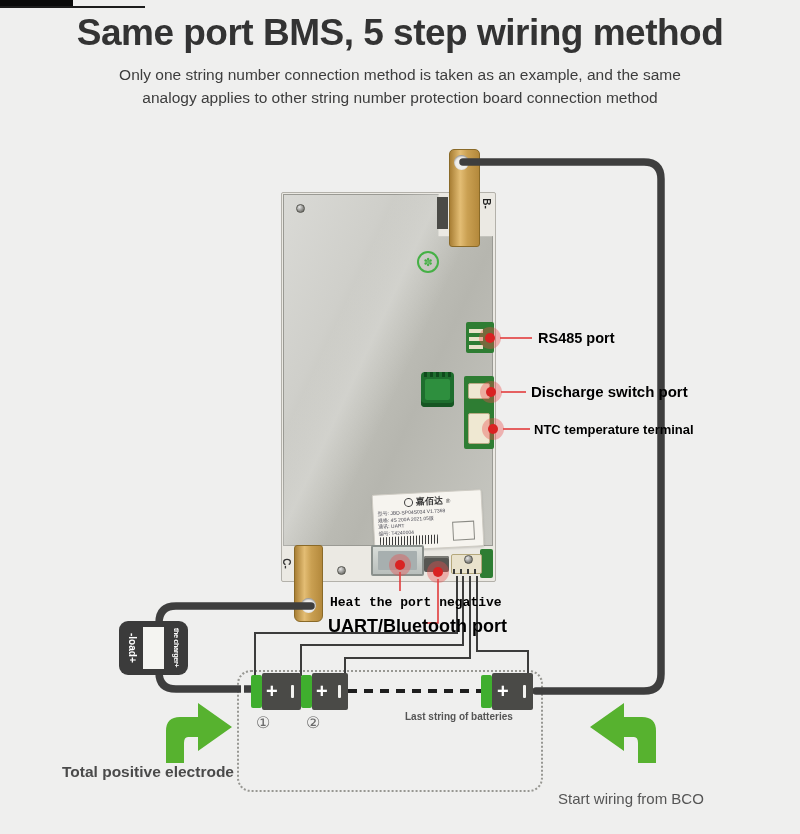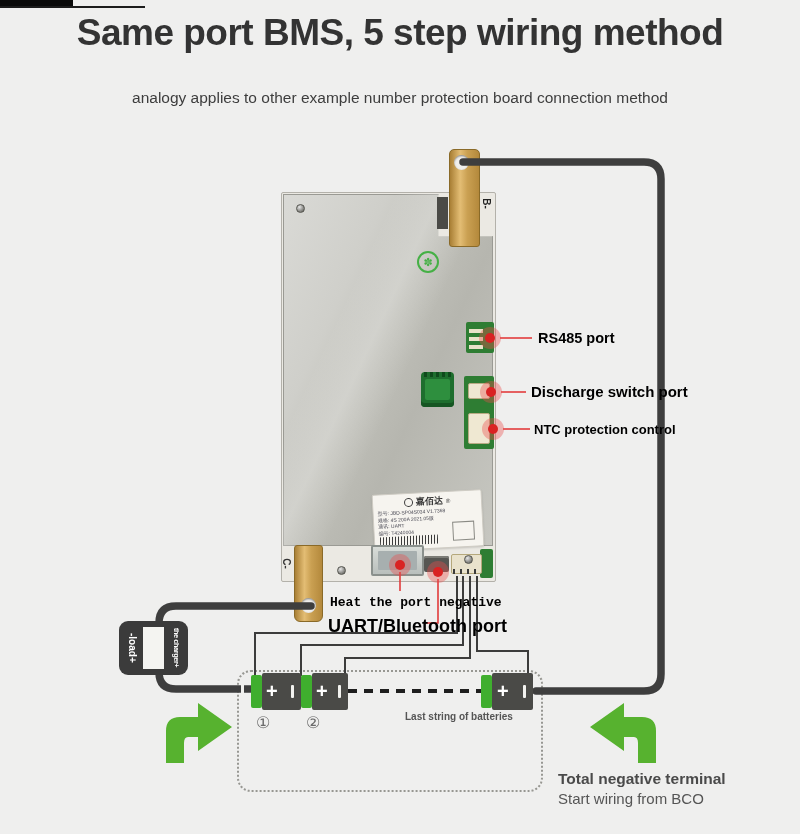--- a/index.html
+++ b/index.html
@@ -25,21 +25,22 @@
 </style>
 </head>
 <body>
 
 <div id="canvas">
 
   <div class="abs" style="left:0;top:0;width:73px;height:6px;background:#0a0a0a;"></div>
   <div class="abs" style="left:0;top:6px;width:145px;height:2px;background:#1c1c1c;"></div>
 
   <div class="abs ttl" style="left:0;top:12px;">Same port BMS, 5 step wiring method</div>
-  <div class="abs sub" style="left:0;top:89px;">analogy applies to other example number protection board connection method</div>
+  <div class="abs sub" style="left:0;top:66px;">Only one string number connection method is taken as an example, and the same</div>
+  <div class="abs sub" style="left:0;top:89px;">analogy applies to other string number protection board connection method</div>
 
   <div class="abs" style="left:237px;top:670px;width:302px;height:118px;border:2px dotted #979792;border-radius:14px;z-index:1;"></div>
 
   <div class="abs" style="left:281px;top:192px;width:213px;height:388px;background:#ebe9e3;border:1px solid #b3b1aa;border-radius:2px;z-index:2;"></div>
 
   <div class="abs" style="left:283px;top:194px;width:210px;height:352px;z-index:3;
        background:linear-gradient(115deg,#dadad6 0%,#cfcfca 28%,#c0c0b9 45%,#b6b6af 62%,#c7c7c1 100%);
        clip-path:polygon(0 0,74% 0,74% 12%,100% 12%,100% 100%,0 100%);
        box-shadow:inset 0 0 0 1px #9a9a94;"></div>
   <div class="abs" style="left:283px;top:194px;width:210px;height:352px;z-index:3;pointer-events:none;
@@ -142,27 +143,27 @@
   <div class="abs" style="left:405px;top:711px;font-size:10px;color:#555;font-weight:600;z-index:8;">Last string of batteries</div>
 
   <div class="abs reddot" style="left:479px;top:327px;z-index:9;"></div>
   <div class="abs reddot" style="left:480px;top:381px;z-index:9;"></div>
   <div class="abs reddot" style="left:482px;top:418px;z-index:9;"></div>
   <div class="abs reddot" style="left:389px;top:554px;z-index:9;"></div>
   <div class="abs reddot" style="left:427px;top:561px;z-index:9;"></div>
 
   <div class="abs callout" style="left:538px;top:330px;font-size:14.5px;z-index:9;">RS485 port</div>
   <div class="abs callout" style="left:531px;top:383px;font-size:15px;z-index:9;">Discharge switch port</div>
-  <div class="abs callout" style="left:534px;top:422px;font-size:13px;z-index:9;">NTC protection control</div>
+  <div class="abs callout" style="left:534px;top:422px;font-size:13px;z-index:9;">NTC temperature terminal</div>
   <div class="abs callout" style="left:330px;top:595px;font-size:13px;z-index:9;font-family:Liberation Mono, monospace;">Heat the port negative</div>
   <div class="abs callout" style="left:328px;top:616px;font-size:18px;z-index:9;">UART/Bluetooth port</div>
 
   <svg class="abs" width="76" height="62" viewBox="0 0 76 62" style="left:158px;top:701px;z-index:8;">
     <path d="M8,62 V30 Q8,16 22,16 H40 V2 L74,26 L40,50 V36 H30 Q26,36 26,42 V62 Z" fill="#57b22f"></path>
   </svg>
   <svg class="abs" width="76" height="62" viewBox="0 0 76 62" style="left:588px;top:701px;z-index:8;">
     <path d="M68,62 V30 Q68,16 54,16 H36 V2 L2,26 L36,50 V36 H46 Q50,36 50,42 V62 Z" fill="#57b22f"></path>
   </svg>
 
-  <div class="abs footerbold" style="left:558px;top:770px;z-index:9;">Total negative terminal</div>
+  <div class="abs footerbold" style="left:62px;top:763px;z-index:9;">Total positive electrode</div>
   <div class="abs" style="left:558px;top:790px;font-size:15px;color:#555;z-index:9;white-space:nowrap;">Start wiring from BCO</div>
 
 </div>
 
 </body></html>

